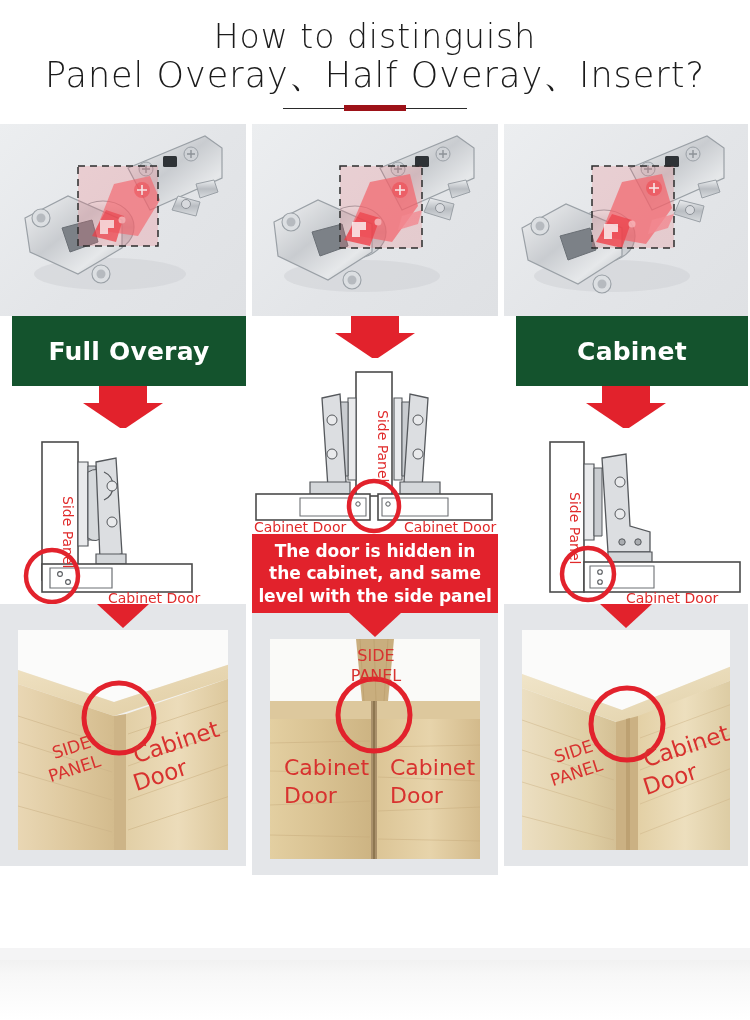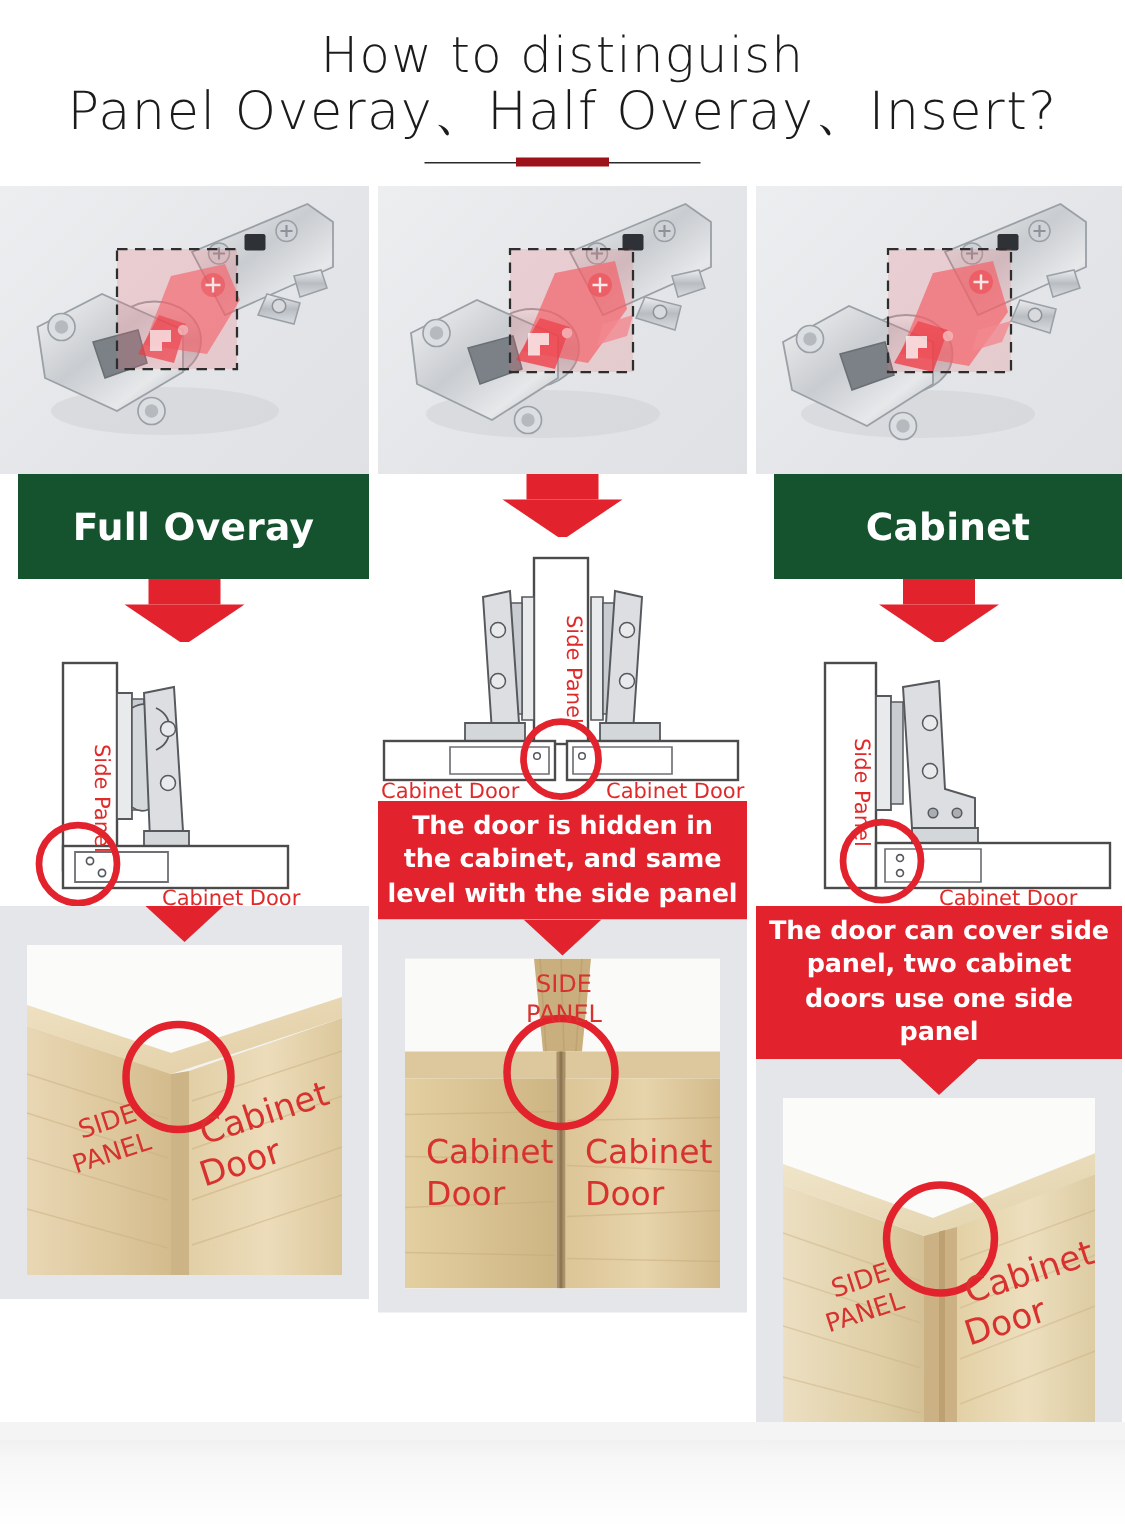--- a/index.html
+++ b/index.html
@@ -580,23 +580,20 @@
         <circle cx="96" cy="144" r="2.3" fill="none" stroke="#55585c" stroke-width="1.1"></circle>
         <circle cx="96" cy="154" r="2.3" fill="none" stroke="#55585c" stroke-width="1.1"></circle>
 
         <circle cx="84" cy="146" r="26" fill="none" stroke="#e2222c" stroke-width="4.5"></circle>
 
         <text x="66" y="64" fill="#e02a2a" font-family="DejaVu Sans, sans-serif" font-size="14" transform="rotate(90 66 64)">Side Panel</text>
         <text x="122" y="175" fill="#e02a2a" font-family="DejaVu Sans, sans-serif" font-size="14">Cabinet Door</text>
       </svg>
     </div>
 
-    <div class="desc-banner">
-      <span class="desc-text">The door can cover side panel, two cabinet doors use one side panel</span>
-    </div>
 
     <div class="photo-panel">
       <div class="notch"></div>
       <div class="photo-inner">
         <svg width="210" height="220" viewBox="0 0 210 220">
           <defs>
             <linearGradient id="w3a" x1="0" y1="0" x2="1" y2="0">
               <stop offset="0" stop-color="#ecdfc2"></stop>
                 <stop offset="0.7" stop-color="#dfceA4"></stop>
                 <stop offset="1" stop-color="#d4c095"></stop>

